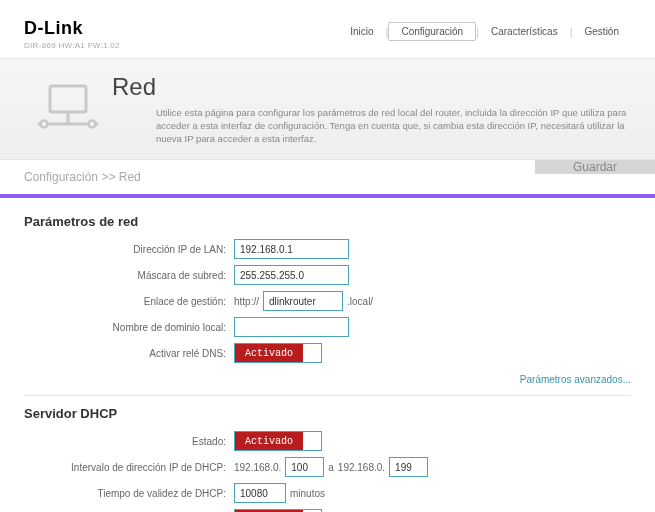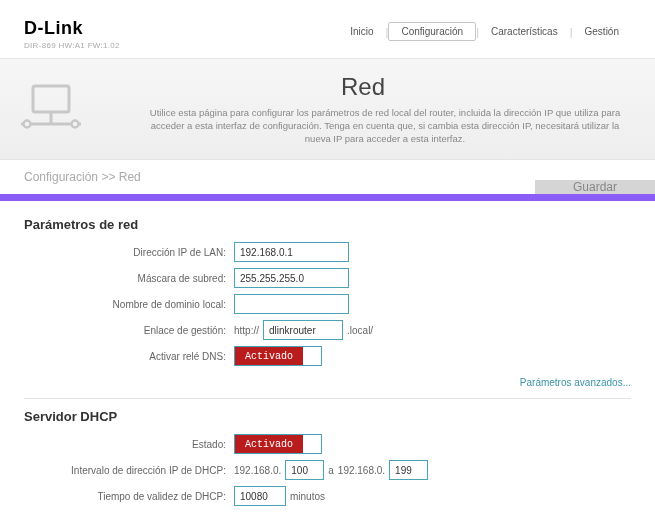--- a/index.html
+++ b/index.html
@@ -8,27 +8,27 @@
   .header { display: flex; align-items: flex-start; padding: 18px 24px 8px 24px; }
   .logo-block { flex: 0 0 auto; }
   .logo { font-size: 18px; font-weight: bold; letter-spacing: 0.5px; color: #000; }
   .model { font-size: 8px; color: #aaa; margin-top: 2px; letter-spacing: 0.3px; }
   
   .nav { flex: 1; display: flex; justify-content: flex-end; gap: 0; align-items: center; padding-top: 4px; }
   .nav-item { padding: 3px 12px; font-size: 10px; color: #555; cursor: pointer; }
   .nav-sep { color: #ccc; }
   .nav-item.active { border: 1px solid #c7c7c7; border-radius: 2px; }
   
-  .banner { display: flex; background: linear-gradient(#f6f6f6, #eee); border-top: 1px solid #e5e5e5; border-bottom: 1px solid #e5e5e5; padding: 14px 24px 14px 7px; text-align: center; }
+  .banner { display: flex; background: linear-gradient(#f6f6f6, #eee); border-top: 1px solid #e5e5e5; border-bottom: 1px solid #e5e5e5; padding: 14px 24px 14px 24px; }
   .banner-icon { flex: 0 0 88px; display: flex; align-items: center; justify-content: center; }
   .banner-icon svg { }
   .banner-text h1 { font-size: 24px; font-weight: normal; color: #444; margin-bottom: 6px; }
   .banner-text p { font-size: 9.5px; color: #888; line-height: 1.35; margin-left: 44px; }
   
-  .crumb-row { display: flex; align-items: flex-end; border-bottom: 7px solid #8b5cf6; }
+  .crumb-row { display: flex; align-items: flex-start; border-bottom: 4px solid #8b5cf6; }
   .crumb { flex: 1; padding: 10px 24px; font-size: 12px; color: #aaa; display: flex; align-items: center; }
   .save-btn { width: 120px; background: #d5d5d5; color: #888; display: flex; align-items: center; justify-content: center; font-size: 12px; cursor: pointer; }
   
   .content { padding: 12px 24px 20px 24px; }
   .section-title { font-size: 13px; font-weight: bold; color: #333; margin: 4px 0 10px 0; }
   
   .row { display: flex; align-items: center; margin-bottom: 6px; }
   .lbl { width: 210px; text-align: right; padding-right: 8px; font-size: 10px; color: #666; }
   .val { display: flex; align-items: center; gap: 4px; }
   
@@ -99,32 +99,32 @@
         <input class="text w115" value="192.168.0.1" style="">
       </div>
   </div>
   <div class="row">
     <div class="lbl">Máscara de subred:</div>
     <div class="val">
         <input class="text w115" value="255.255.255.0" style="">
       </div>
   </div>
   <div class="row">
-    <div class="lbl">Nombre de dominio local:</div>
-    <div class="val">
-        <input class="text w115" value="" style="">
-      </div>
-  </div>
-  <div class="row">
     <div class="lbl">Enlace de gestión:</div>
     <div class="val">
       <span class="static">http://</span>
       <input class="text w80" value="dlinkrouter" style="">
       <span class="static">.local/</span>
     </div>
+  </div>
+  <div class="row">
+    <div class="lbl">Nombre de dominio local:</div>
+    <div class="val">
+        <input class="text w115" value="" style="">
+      </div>
   </div>
   <div class="row">
     <div class="lbl">Activar relé DNS:</div>
     <div class="val">
       <span class="toggle">
         <span class="toggle-on">Activado</span>
         <span class="toggle-knob"></span>
       </span>
     </div>
   </div>

